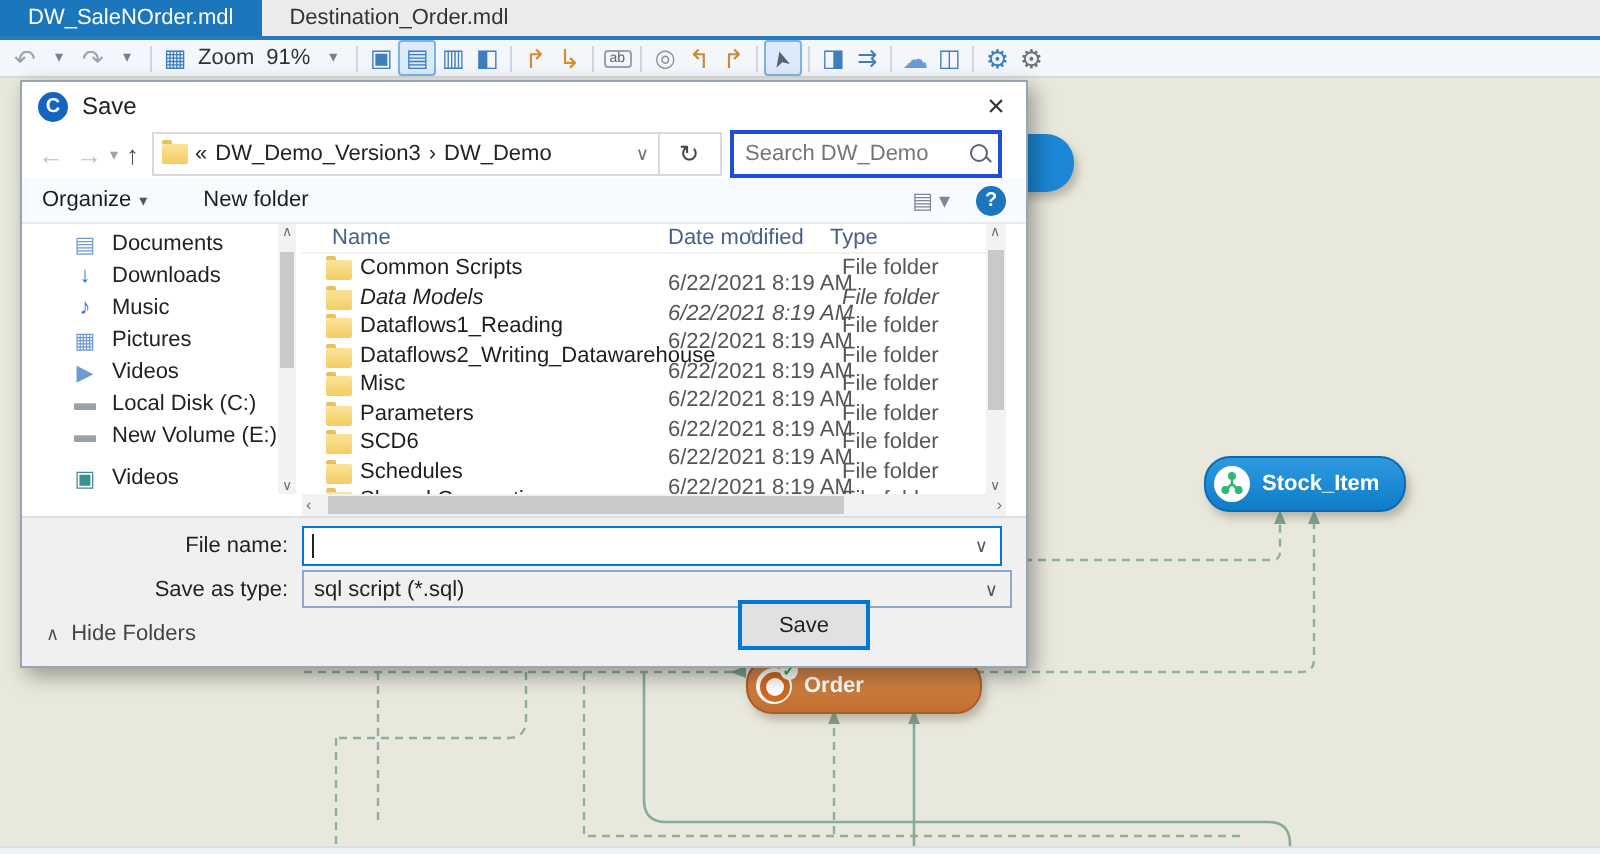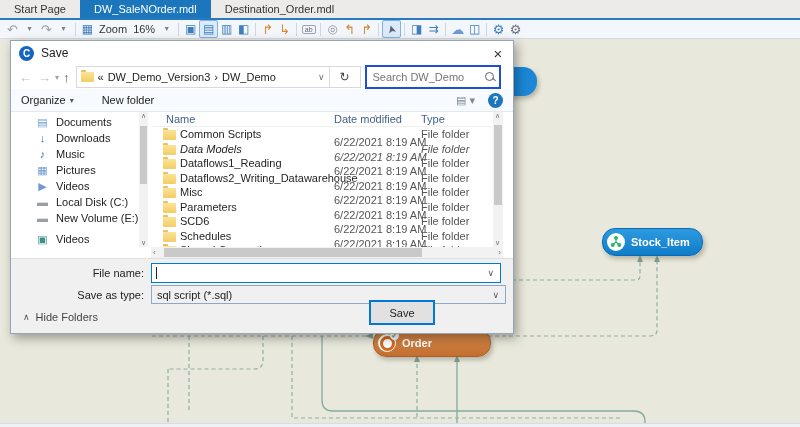--- a/index.html
+++ b/index.html
@@ -109,21 +109,20 @@
        justify-content:center;background:#e1e1e1;color:#222;}
   .btn-save{left:358px;border:2px solid #0078d7;}
   .btn-cancel{left:428px;border:1px solid #adadad;}
 </style>
 </head>
 <body>
 
 <div id="app">
 
   <div class="tabbar" id="tabbar">
-      <div class="tab">Start Page</div>
       <div class="tab active">DW_SaleNOrder.mdl</div>
       <div class="tab">Destination_Order.mdl</div>
     </div>
 
   <div class="toolbar" id="toolbar">
       <span class="ticon">
         <span style="color: rgb(152, 163, 176); font-size: 13px;">↶</span>
       </span>
       <span class="ticon">
         <span style="color: rgb(118, 129, 141); font-size: 8px;">▾</span>
@@ -132,21 +131,21 @@
         <span style="color: rgb(152, 163, 176); font-size: 13px;">↷</span>
       </span>
       <span class="ticon">
         <span style="color: rgb(118, 129, 141); font-size: 8px;">▾</span>
       </span>
       <span class="tsep"></span>
       <span class="ticon">
         <span style="color: rgb(61, 126, 191); font-size: 12px;">▦</span>
       </span>
       <span class="ttext">Zoom</span>
-      <span class="ttext">16%</span>
+      <span class="ttext">91%</span>
       <span class="ticon">
         <span style="color: rgb(118, 129, 141); font-size: 8px;">▾</span>
       </span>
       <span class="tsep"></span>
       <span class="ticon">
         <span style="color: rgb(61, 126, 191); font-size: 12px;">▣</span>
       </span>
       <span class="ticon boxed">
         <span style="color: rgb(61, 126, 191); font-size: 12px;">▤</span>
       </span>
@@ -336,21 +335,21 @@
         <span class="scroll-arrow" style="top:0;">∧</span>
         <div class="thumb"></div>
         <span class="scroll-arrow" style="bottom:0;">∨</span>
       </div>
 
       <div class="flist">
         <div class="fheader">
           <span style="left:15px;">Name</span>
           <span class="hsort">∧</span>
           <span style="left:183px;">Date modified</span>
-          <span style="left:270px;">Type</span>
+          <span style="left:264px;">Type</span>
         </div>
         <div id="filerows">
             <div class="frow" style="top: 15px;">
               <span class="fic folder"></span>
               <span class="fname">Common Scripts</span>
               <span class="fdate">6/22/2021 8:19 AM</span>
               <span class="ftype">File folder</span>
             </div>
             <div class="frow" style="top: 29.5px; font-style: italic;">
               <span class="fic folder"></span>

